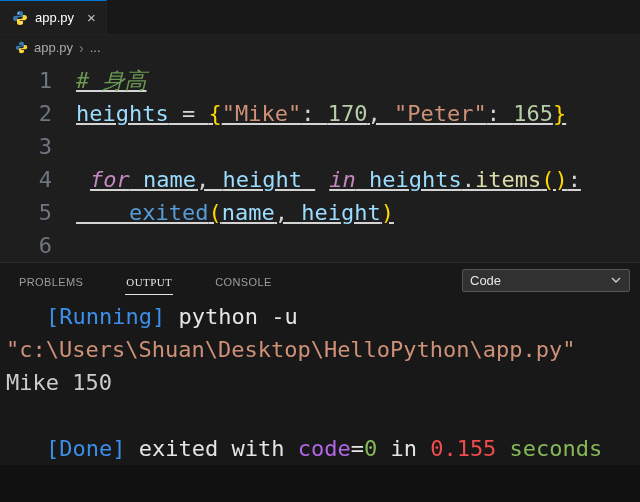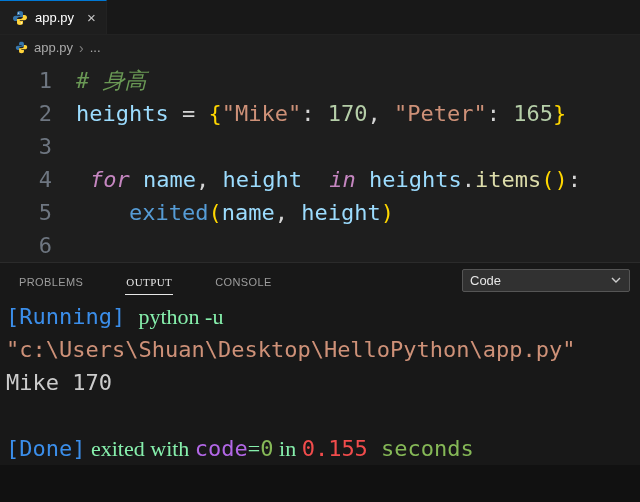--- a/index.html
+++ b/index.html
@@ -17,21 +17,21 @@
   .breadcrumb { height:25px; display:flex; align-items:center; gap:6px; padding-left:15px; color:#a9a9a9; font-size:13px; background:#1e1e1e; flex:none; }
   .crumb-sep { color:#7f7f7f; font-size:14px; }
 
   .py-icon svg { width:16px; height:16px; display:block; }
   .py-icon.small svg { width:13px; height:13px; }
 
   
   .editor { flex:none; padding-top:4px; font-family:"DejaVu Sans Mono", monospace; font-size:22px; line-height:33px; background:#1e1e1e; }
   .code-line { display:flex; min-height:33px; }
   .line-num { width:76px; text-align:right; padding-right:24px; color:#6e7681; flex:none; }
-  .line-code { white-space:pre; color:#d4d4d4; }
+  .line-code { white-space:pre; color:#d4d4d4;text-decoration:underline; }
   .tok-comment { color:#6a9955; font-style:italic; }
   .tok-var     { color:#9cdcfe; }
   .tok-plain   { color:#d4d4d4; }
   .tok-brace   { color:#ffd700; }
   .tok-string  { color:#ce9178; }
   .tok-number  { color:#b5cea8; }
   .tok-keyword { color:#c586c0; font-style:italic;margin-left:14px; }
   .tok-func    { color:#dcdcaa; }
   .tok-builtin { color:#569cd6; }
 
@@ -40,22 +40,22 @@
   .panel-header { height:34px; flex:none; display:flex; align-items:center; justify-content:space-between; padding:0 10px 0 18px; }
   .panel-tabs { display:flex; gap:41px; }
   .panel-tab { font-size:11px; letter-spacing:.4px; color:#9d9d9d; padding:10px 1px 6px; border-bottom:1.5px solid transparent; cursor:pointer; white-space:nowrap; }
   .panel-tab.active { color:#e7e7e7; border-bottom-color:#e7e7e7;font-family:Liberation Serif, serif; }
   .channel-select { width:168px; height:23px; background:#313131; border:1px solid #555; border-radius:2px; display:flex; align-items:center; justify-content:space-between; padding:0 7px; color:#e6e6e6; font-size:13px; cursor:pointer; }
   .chevron svg { width:12px; height:12px; display:block; }
 
   
   .output { flex:1; font-family:"DejaVu Sans Mono", monospace; font-size:22px; line-height:33px; padding:3px 0 0 6px; overflow:hidden; }
   .out-line { min-height:33px; white-space:pre; }
-  .out-blue    { color:#3b8eea; }
-  .out-yellow  { color:#86efac;font-family:Liberation Serif, serif; }
+  .out-blue    { color:#3b8eea;margin-left:40px; }
+  .out-yellow  { color:#e5e5e5; }
   .out-orange  { color:#ce9178; }
   .out-white   { color:#cccccc; }
   .out-magenta { color:#b267e6; }
   .out-green   { color:#85b857; }
   .out-red     { color:#f14c4c; }
 </style>
 </head>
 <body>
 
 <div class="app">
@@ -126,19 +126,19 @@
         <span class="chevron">
           <svg viewBox="0 0 12 12">
               <polyline points="2,4 6,8 10,4" fill="none" stroke="#cccccc" stroke-width="1.4"></polyline>
             </svg>
         </span>
       </div>
     </div>
     <div class="output" id="output">
         <div class="out-line"><span class="out-blue">[Running] </span><span class="out-yellow">python -u</span></div>
         <div class="out-line"><span class="out-orange">"c:\Users\Shuan\Desktop\HelloPython\app.py"</span></div>
-        <div class="out-line"><span class="out-white">Mike 170</span></div>
+        <div class="out-line"><span class="out-white">Mike 150</span></div>
         <div class="out-line">&nbsp;</div>
         <div class="out-line"><span class="out-blue">[Done]</span><span class="out-yellow"> exited with </span><span class="out-magenta">code</span><span class="out-yellow">=</span><span class="out-green">0</span><span class="out-yellow"> in </span><span class="out-red">0.155</span><span class="out-green"> seconds</span></div>
       </div>
   </div>
 
 </div>
 
 </body></html>

